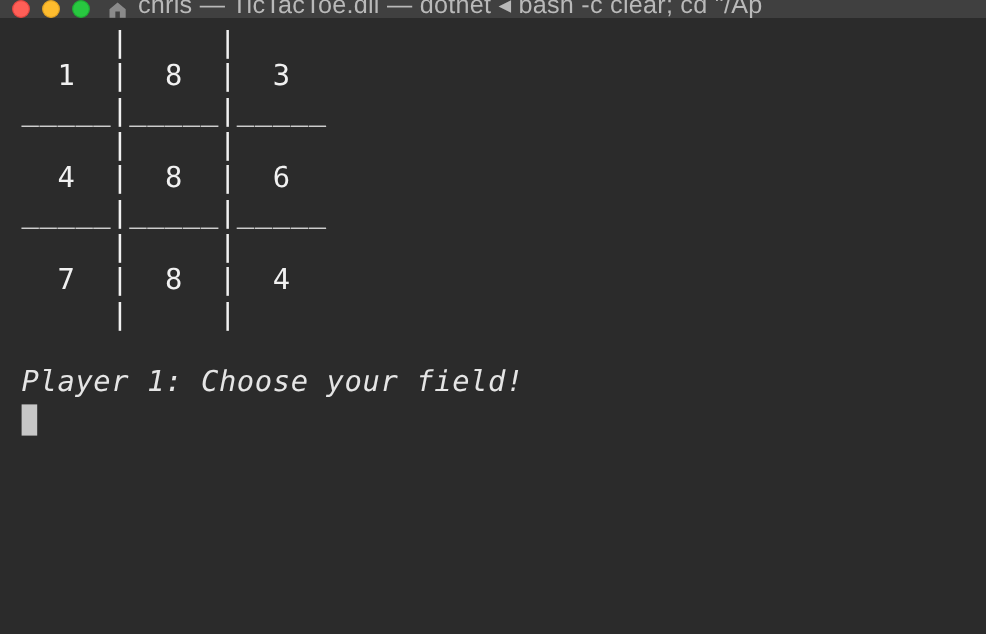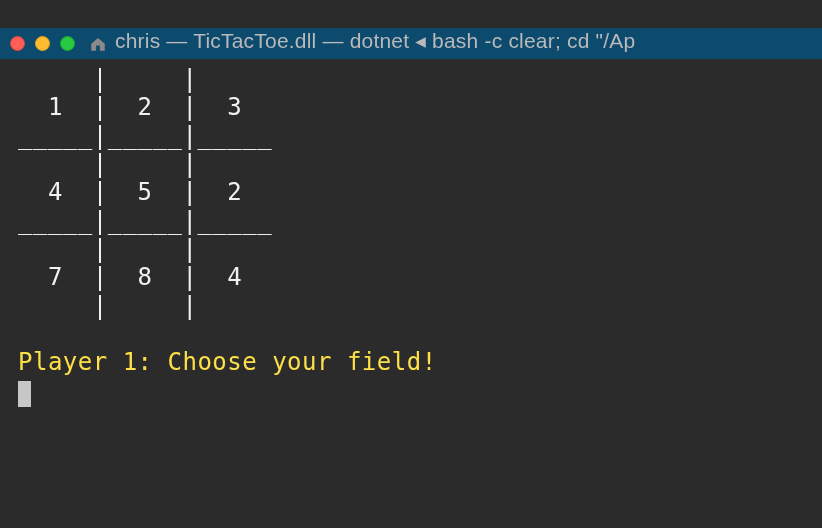--- a/index.html
+++ b/index.html
@@ -8,28 +8,27 @@
       box-sizing: border-box;
     }
     body {
       width: 822px;
       height: 528px;
       background: #2b2b2b;
       font-family: "SF Mono", "Menlo", "Monaco", "Consolas", monospace;
       overflow: hidden;
     }
     .titlebar {
-      height: 31px;
-      background: #0c4a6e;
+      height: 15px;
+      background: #404040;
       display: flex;
       align-items: center;
       padding-left: 10px;
       overflow: hidden;
       white-space: nowrap;
-      margin-top: 28px;
     }
     .traffic-lights {
       display: flex;
       gap: 10px;
       align-items: center;
       margin-right: 14px;
     }
     .traffic-light {
       width: 15px;
       height: 15px;
@@ -54,21 +53,22 @@
     }
     .terminal-body {
       padding: 6px 18px;
       color: #f1f1f1;
       font-size: 24px;
       line-height: 1.18;
       letter-spacing: 0.5px;
       white-space: pre;
     }
     .prompt-line {
-      color: #fde047;
+      color: #e5e5e5;
+      font-style: italic;
     }
     .cursor-block {
       display: inline-block;
       width: 13px;
       height: 26px;
       background: #c7c7c7;
       vertical-align: text-bottom;
       position: relative;
       top: 3px;
     }
@@ -84,23 +84,23 @@
   </div>
   <span class="title-icon">
     <svg width="18" height="18" viewBox="0 0 24 24" fill="none">
       <path d="M3 11.5 L12 4 L21 11.5 L21 21 L14.5 21 L14.5 14 L9.5 14 L9.5 21 L3 21 Z" fill="#8a8a8a"></path>
     </svg>
   </span>
   <span class="title-text">chris — TicTacToe.dll — dotnet ◂ bash -c clear; cd "/Ap</span>
 </div>
 
 <div class="terminal-body"><span>     |     |     </span>
-<span>  1  |  2  |  3  </span>
+<span>  1  |  8  |  3  </span>
 <span>_____|_____|_____</span>
 <span>     |     |     </span>
-<span>  4  |  5  |  2  </span>
+<span>  4  |  8  |  6  </span>
 <span>_____|_____|_____</span>
 <span>     |     |     </span>
 <span>  7  |  8  |  4  </span>
 <span>     |     |     </span>
 <span></span>
 <span class="prompt-line">Player 1: Choose your field!</span>
 <span class="cursor-block"></span></div>
 
 </body></html>

